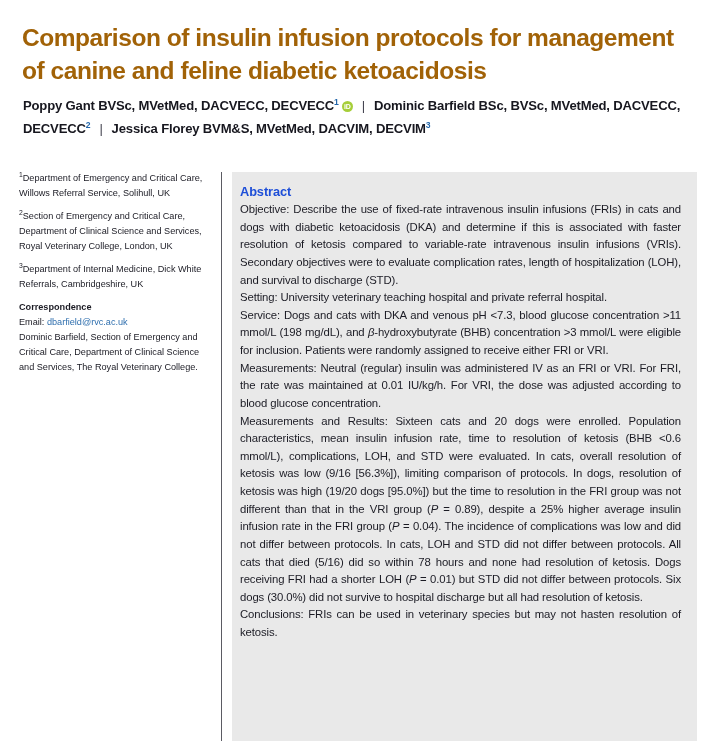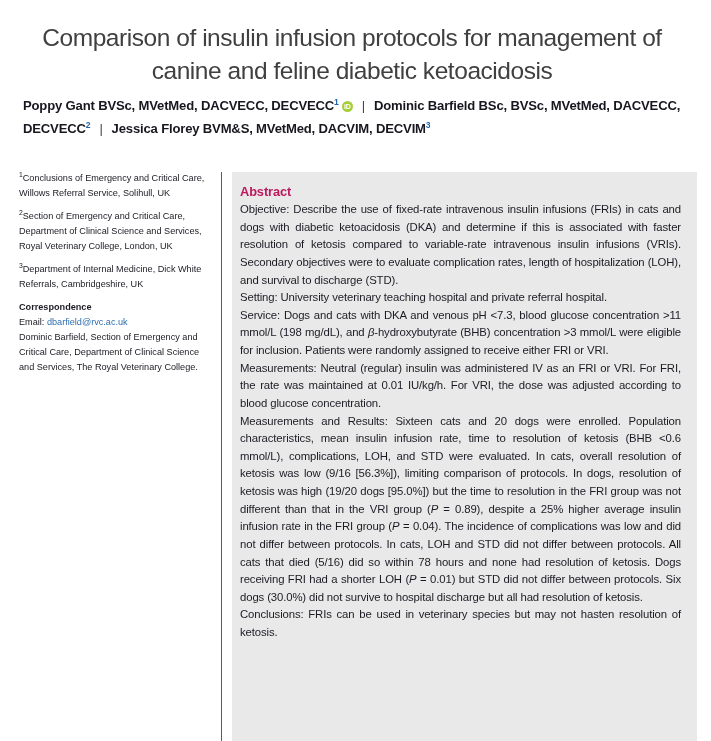--- a/index.html
+++ b/index.html
@@ -18,24 +18,23 @@
   }
 
   
   #article-title {
     position: absolute;
     left: 22px;
     top: 6px;
     width: 660px;
     font-size: 24.5px;
     line-height: 1.33;
-    font-weight: normal;
+    font-weight: bold;
     letter-spacing: -0.45px;
-    color: #404040;
-    text-align: center;
+    color: #a16207;
   }
 
   
   #author-block {
     position: absolute;
     left: 23px;
     top: 94px;
     width: 665px;
     font-size: 13.1px;
     line-height: 1.78;
@@ -117,21 +116,21 @@
     left: 232px;
     top: 172px;
     width: 465px;
     height: 569px;
     background: #e9e9e9;
     padding: 12px 16px 0 8px;
   }
   #abstract-heading {
     font-size: 12.8px;
     font-weight: bold;
-    color: #be185d;
+    color: #1d4ed8;
     margin: 0 0 2px 0;
     letter-spacing: -0.1px;
   }
   .abstract-para {
     font-size: 11.35px;
     line-height: 1.555;
     color: #1b1b24;
     margin: 0;
     text-align: justify;
     text-justify: inter-word;
@@ -149,21 +148,21 @@
 <body>
 
 <h1 id="article-title">Comparison of insulin infusion protocols for management of canine and feline diabetic ketoacidosis</h1>
 
 <div id="author-block">
   <span><span>Poppy Gant BVSc, MVetMed, DACVECC, DECVECC</span><sup>1</sup><span class="orcid-icon">iD</span></span><span class="sep">|</span><span><span>Dominic Barfield BSc, BVSc, MVetMed, DACVECC, DECVECC</span><sup>2</sup></span><span class="sep">|</span><span><span>Jessica Florey BVM&amp;S, MVetMed, DACVIM, DECVIM</span><sup>3</sup></span>
 </div>
 
 <div id="left-column">
 
-  <div class="affil"><sup>1</sup><span>Conclusions of Emergency and Critical Care, Willows Referral Service, Solihull, UK</span></div>
+  <div class="affil"><sup>1</sup><span>Department of Emergency and Critical Care, Willows Referral Service, Solihull, UK</span></div>
 
   <div class="affil"><sup>2</sup><span>Section of Emergency and Critical Care, Department of Clinical Science and Services, Royal Veterinary College, London, UK</span></div>
 
   <div class="affil"><sup>3</sup><span>Department of Internal Medicine, Dick White Referrals, Cambridgeshire, UK</span></div>
 
   <div class="corr-heading">Correspondence</div>
 
   <div class="corr-body"><span>Email:</span>
     <span class="email-link">dbarfield@rvc.ac.uk</span></div>
 

